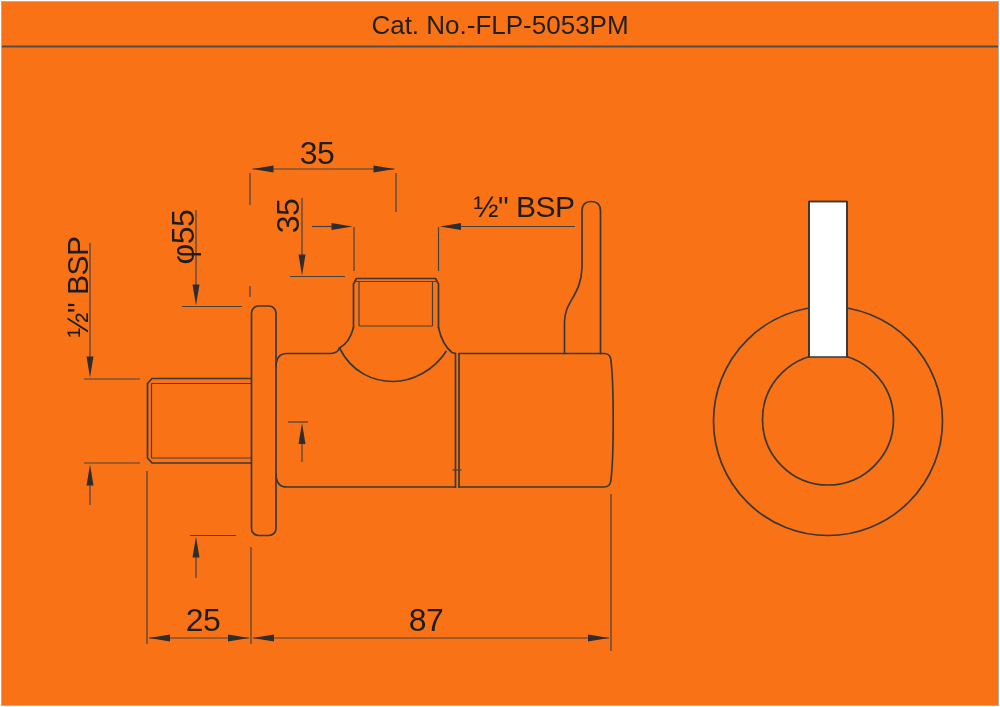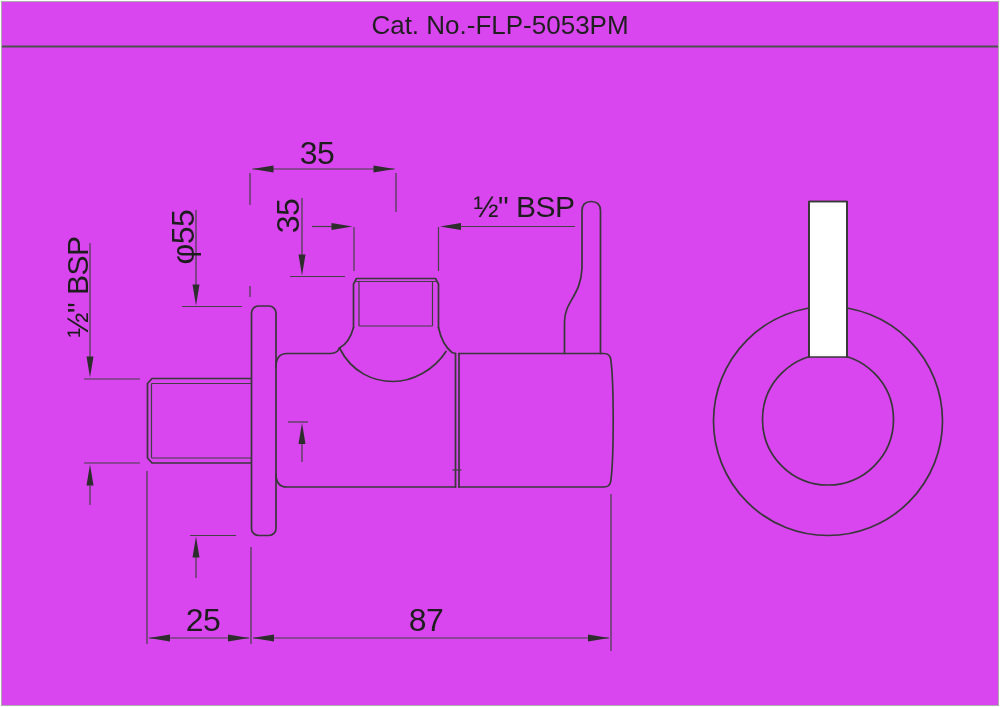--- a/index.html
+++ b/index.html
@@ -1,17 +1,17 @@
 <!DOCTYPE html>
 <html><head>
 <meta charset="utf-8">
 <style>
   html,body{margin:0;padding:0;background:#fff;}
   body{width:1000px;height:707px;overflow:hidden;font-family:"Liberation Sans",sans-serif;}
-  .page{position:relative;width:996px;height:703px;margin:1px;border:1px solid #adadad;background:#d946ef;}
+  .page{position:relative;width:996px;height:703px;margin:1px;border:1px solid #adadad;background:#f97316;}
   svg{display:block;}
   .part{fill:none;stroke:#383838;stroke-width:1.7;stroke-linejoin:round;stroke-linecap:round;}
   .thin{fill:none;stroke:#404040;stroke-width:1.2;stroke-linejoin:round;stroke-linecap:butt;}
   .dim{fill:none;stroke:#424242;stroke-width:1.2;stroke-linecap:butt;}
   .arrow{fill:#2d2d2d;stroke:none;}
   .dimtext{font-family:"Liberation Sans",sans-serif;font-size:32px;letter-spacing:-0.5px;fill:#1d1d1d;}
   .bsptext{font-family:"Liberation Sans",sans-serif;font-size:30px;letter-spacing:-0.5px;fill:#1d1d1d;}
   .titletext{font-family:"Liberation Sans",sans-serif;font-size:26px;fill:#1f1f1f;}
   .occlude{fill:#ffffff;stroke:#383838;stroke-width:1.7;stroke-linejoin:round;}
 </style>

